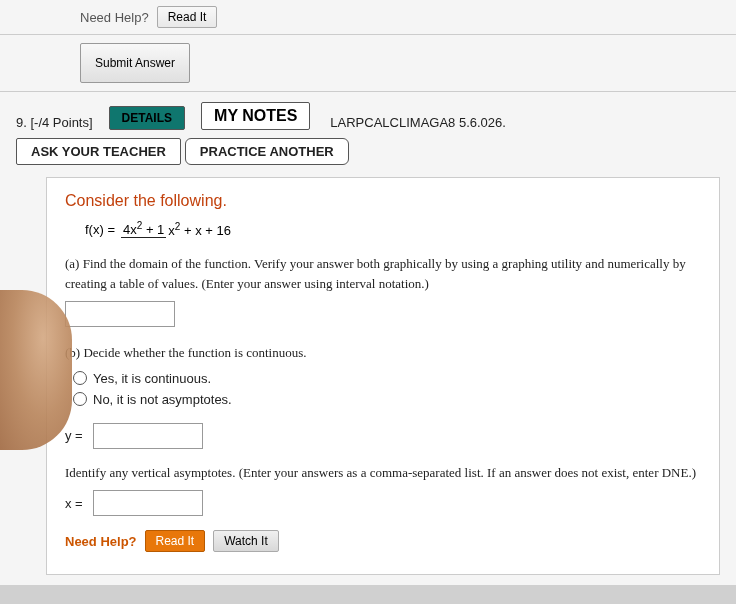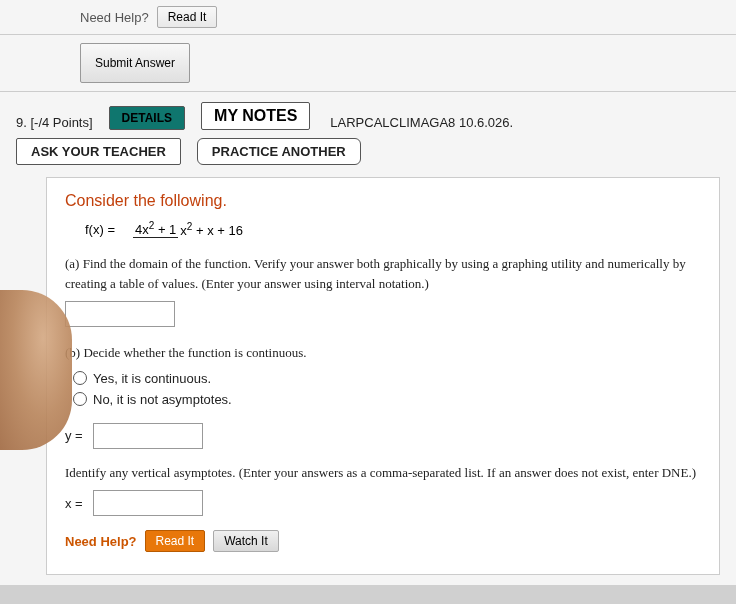--- a/index.html
+++ b/index.html
@@ -119,21 +119,21 @@
       background: #fff;
       cursor: pointer;
       border-radius: 6px;
       font-weight: bold;
       color: #222;
     }
 
     .action-row {
       display: flex;
       align-items: center;
-      gap: 16px;
+      gap: 4px;
       margin-bottom: 12px;
     }
 
     .content-area {
       background: #fff;
       border: 1px solid #ccc;
       margin: 0 0 0 30px;
       padding: 14px 18px;
     }
 
@@ -144,21 +144,21 @@
     }
 
     .formula-block {
       margin: 8px 0 16px 20px;
       font-size: 13px;
     }
 
     .formula-line {
       display: flex;
       align-items: center;
-      gap: 12px;
+      gap: 0;
     }
 
     .fraction {
       display: inline-flex;
       flex-direction: row;
       align-items: center;
       vertical-align: middle;
     }
 
     .fraction .numerator {
@@ -300,21 +300,21 @@
   <div class="submit-row">
     <button class="btn-submit">Submit Answer</button>
   </div>
 
   <div class="question-block">
 
     <div class="question-header">
       <span class="question-num">9. [-/4 Points]</span>
       <button class="btn-details">DETAILS</button>
       <button class="btn-mynotes">MY NOTES</button>
-      <span class="reference-text">LARPCALCLIMAGA8 10.6.026.</span>
+      <span class="reference-text">LARPCALCLIMAGA8 5.6.026.</span>
     </div>
 
     <div class="action-row">
       <button class="btn-ask-teacher">ASK YOUR TEACHER</button>
       <button class="btn-practice">PRACTICE ANOTHER</button>
     </div>
 
     <div class="content-area">
       <p class="consider-text">Consider the following.</p>
 

